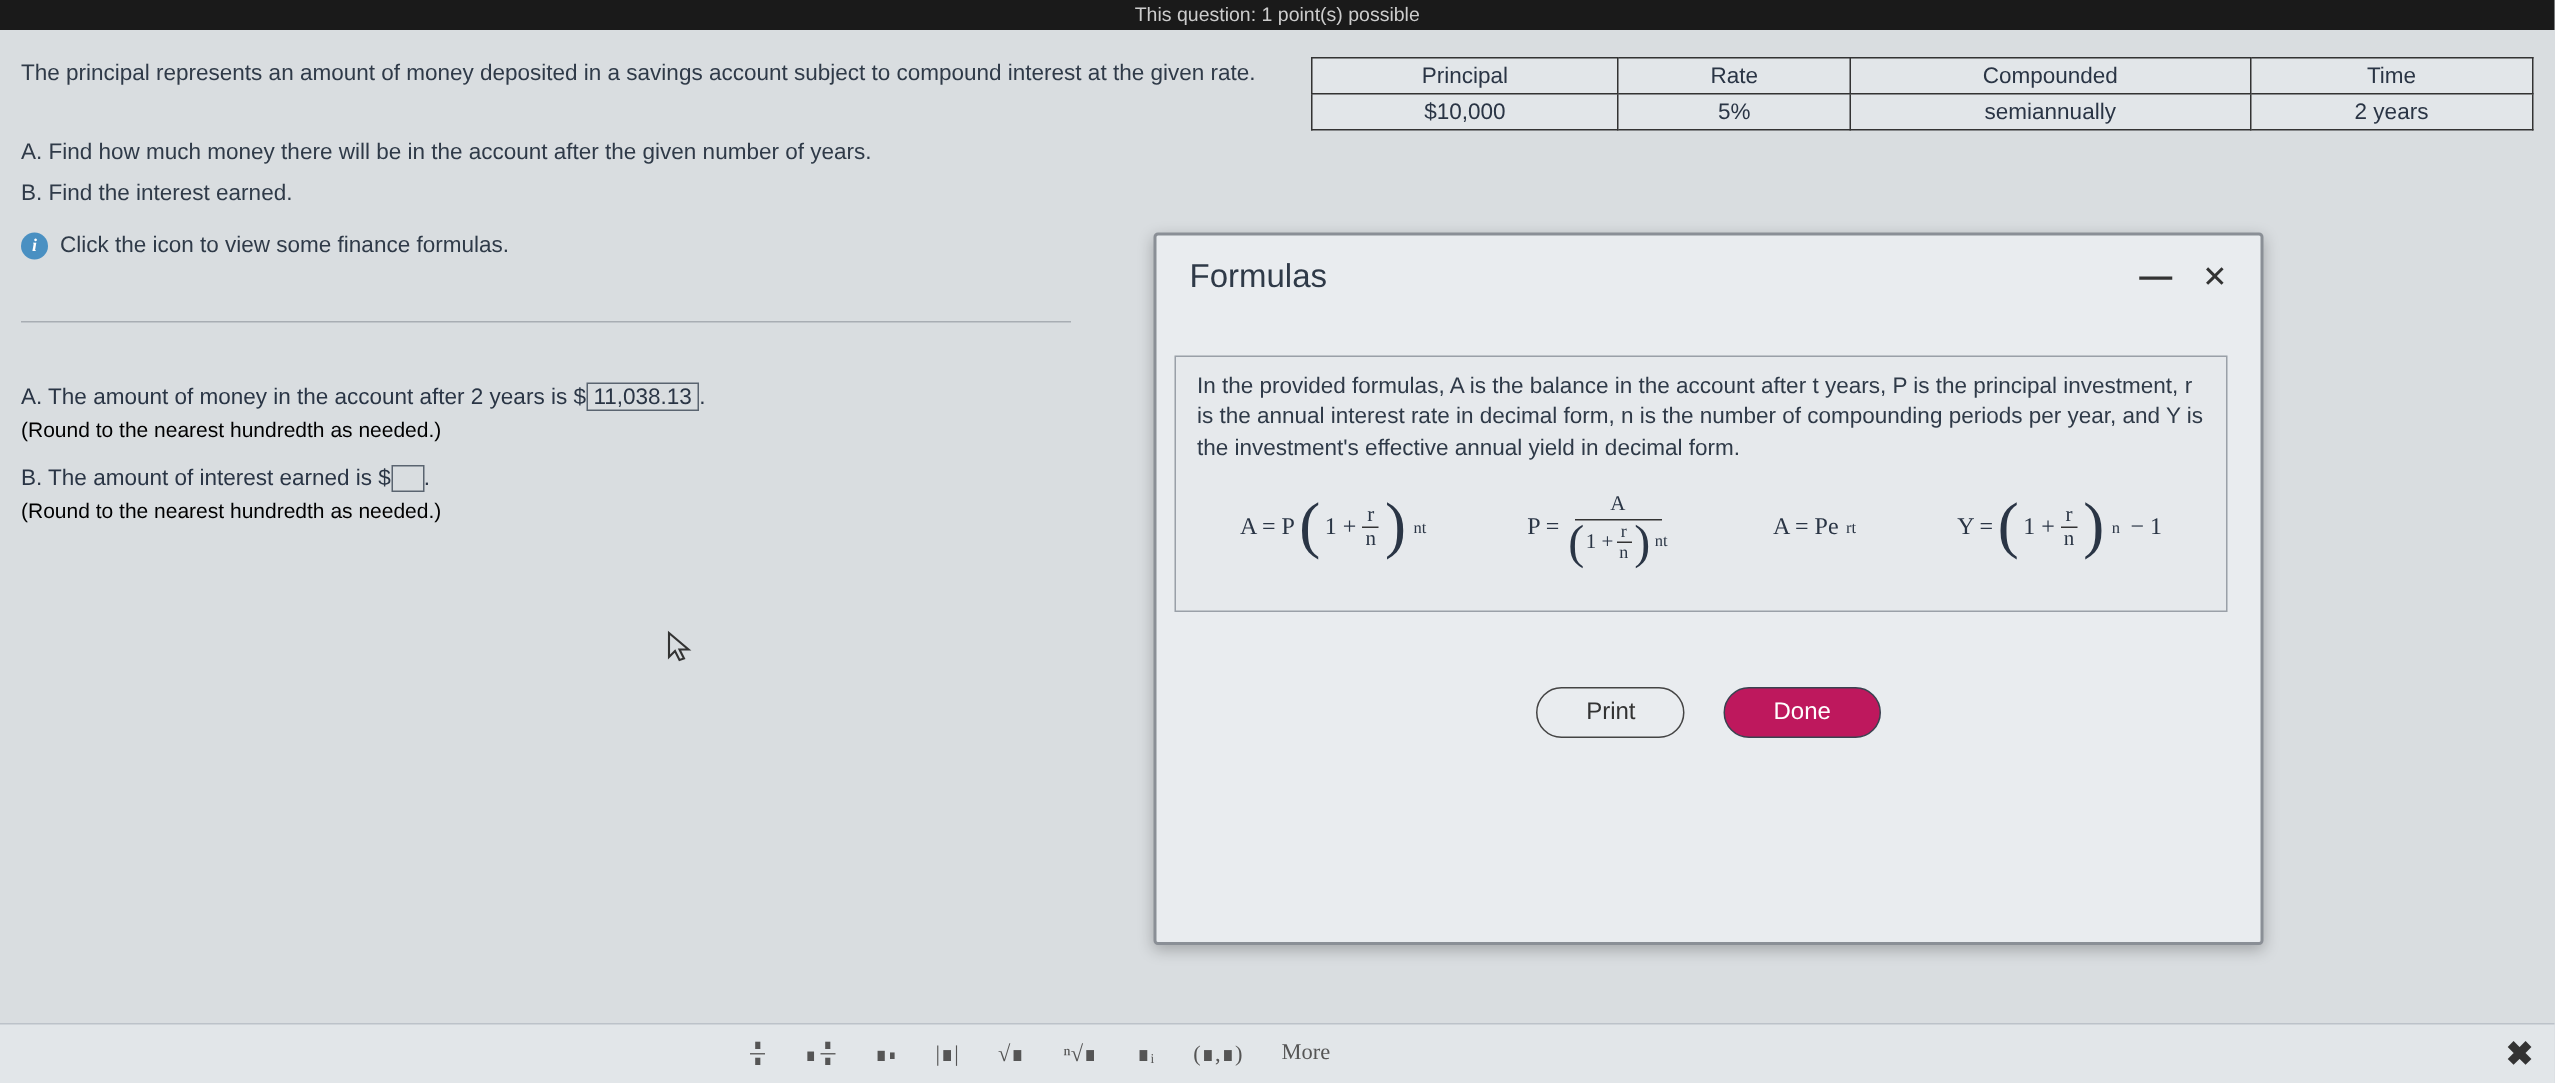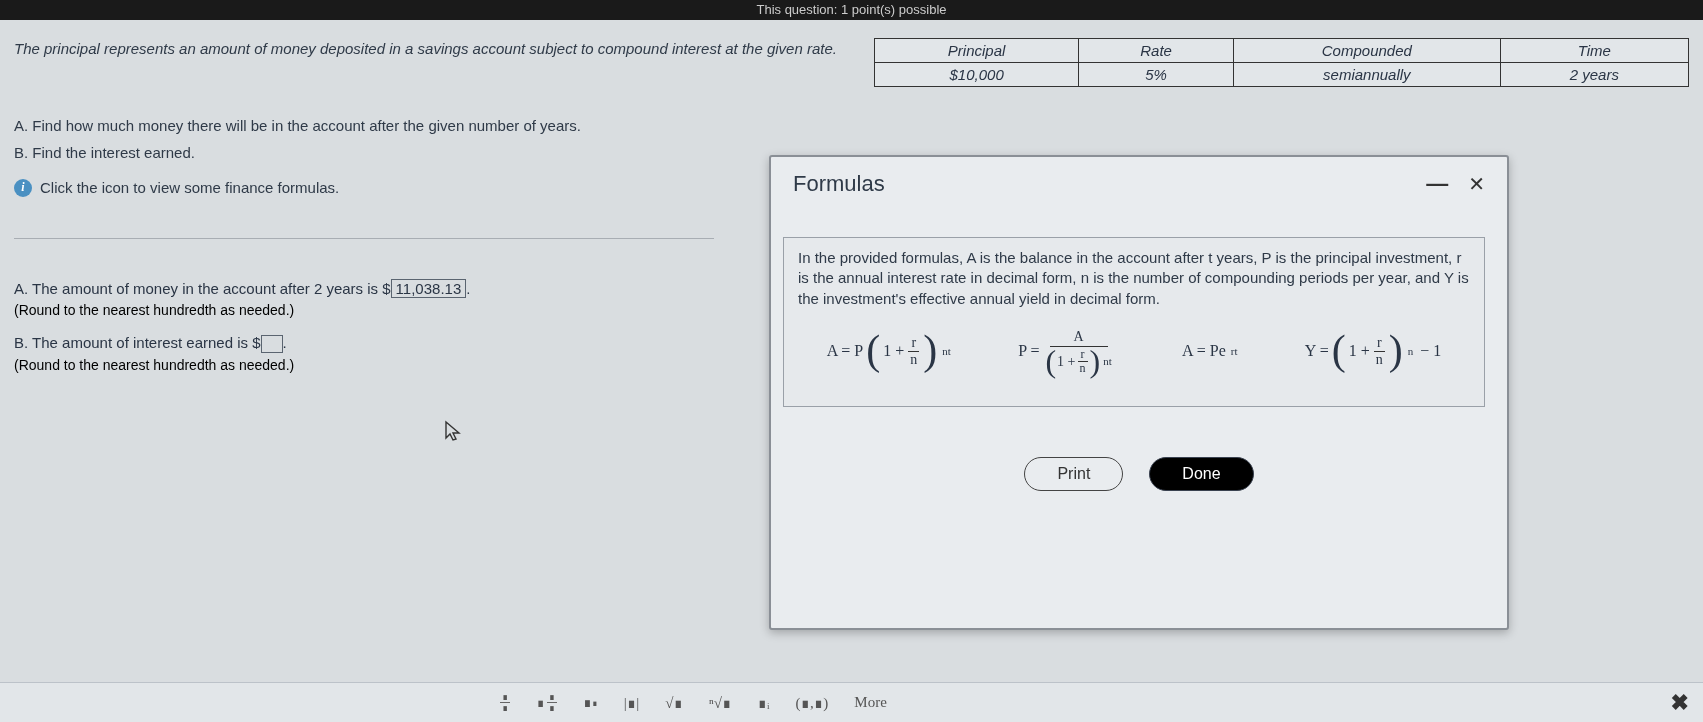--- a/index.html
+++ b/index.html
@@ -31,36 +31,35 @@
   .problem-text {
     font-size: 15px;
     line-height: 1.4;
     color: #2f3a48;
   }
   .intro-row {
     display: flex;
     gap: 30px;
     align-items: flex-start;
     margin-top: 8px;
-    font-style: italic;
   }
   .intro-text { width: 830px; }
   .data-table {
     border-collapse: collapse;
     flex: 1;
   }
   .data-table th, .data-table td {
     border: 1px solid #333;
     padding: 3px 24px;
     text-align: center;
     font-size: 15px;
     font-weight: normal;
     background: #e2e6e9;
   }
-  .parts { margin-top: 28px; }
+  .parts { margin-top: 4px; }
   .parts p { margin-bottom: 6px; font-size: 15px; }
   .info-row {
     display: flex;
     align-items: center;
     gap: 8px;
     margin-top: 14px;
   }
   .info-icon {
     width: 18px; height: 18px;
     background: #4a90c2;
@@ -180,21 +179,21 @@
     align-items: center;
   }
   .pill-btn {
     border: 1.5px solid #444;
     border-radius: 20px;
     padding: 7px 32px;
     font-size: 16px;
     cursor: pointer;
   }
   .pill-btn.outline { background: #e9ecef; color: #333; }
-  .pill-btn.filled { background: #000000; color: #fff; border-color: #3a4250; }
+  .pill-btn.filled { background: #be185d; color: #fff; border-color: #3a4250; }
   
   .toolbar {
     position: absolute;
     bottom: 0; left: 0; right: 0;
     height: 40px;
     background: #e2e6e9;
     border-top: 1px solid #bcc2c9;
     display: flex;
     align-items: center;
     padding-left: 500px;

